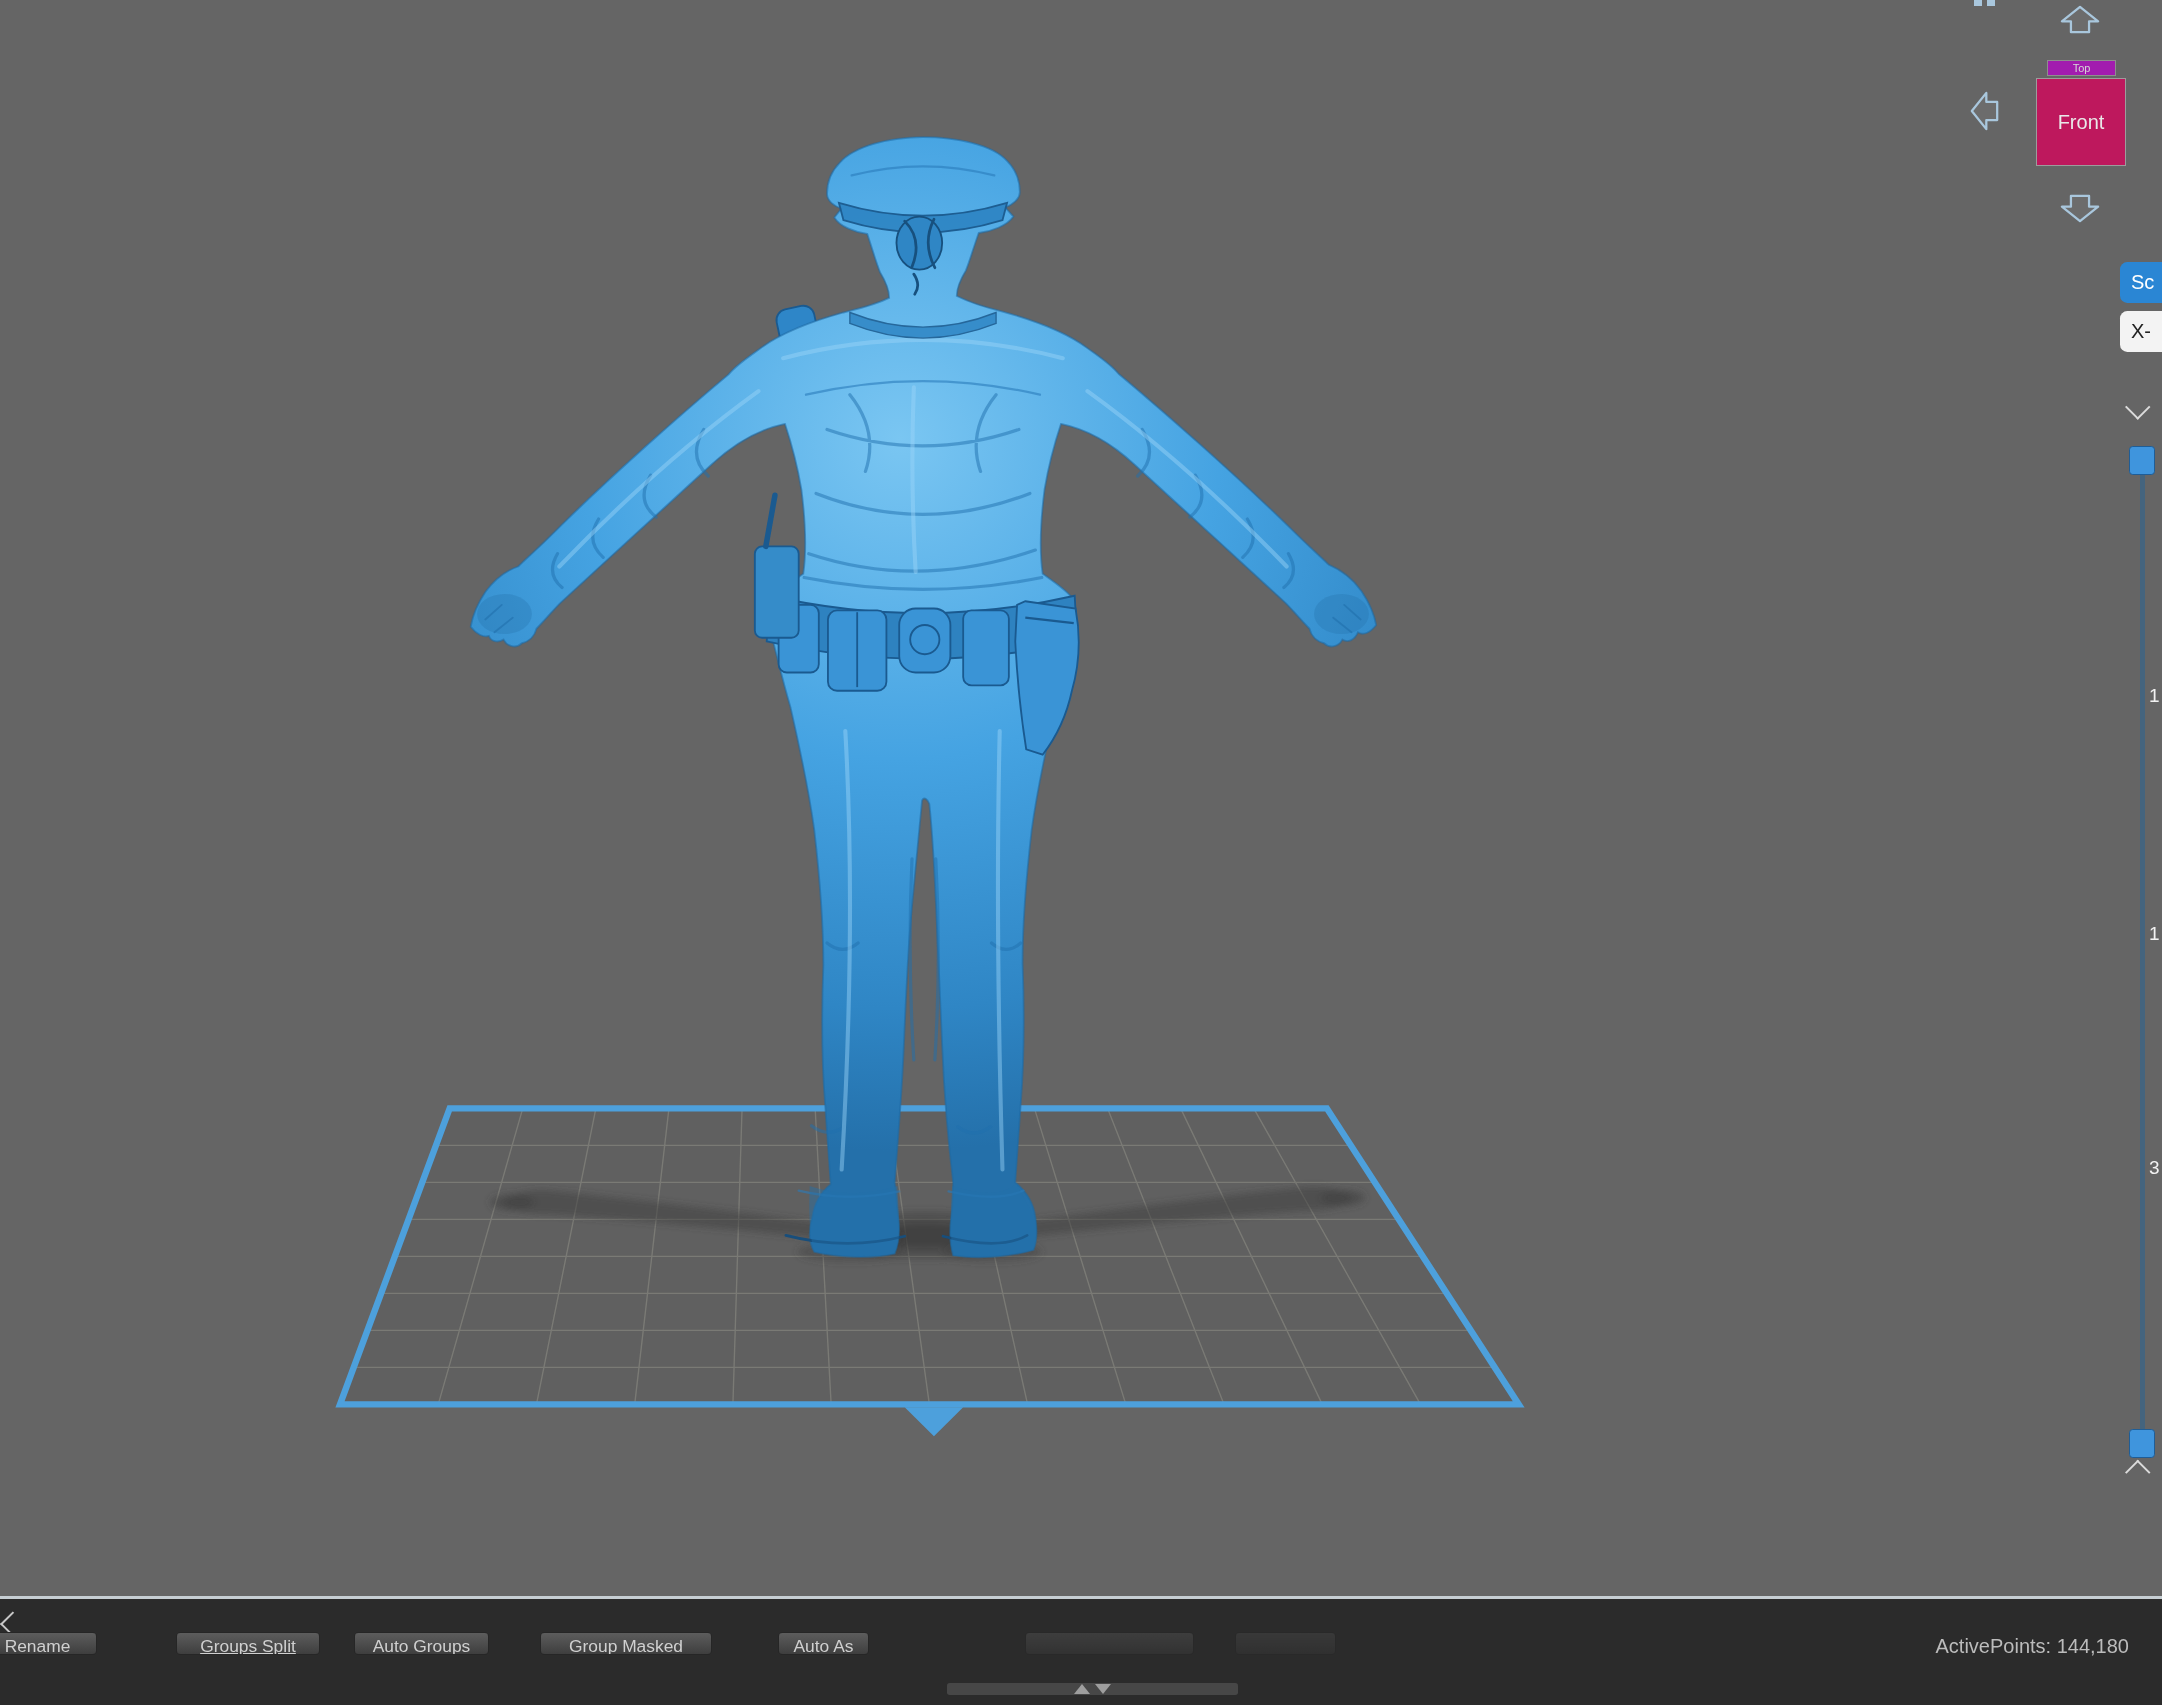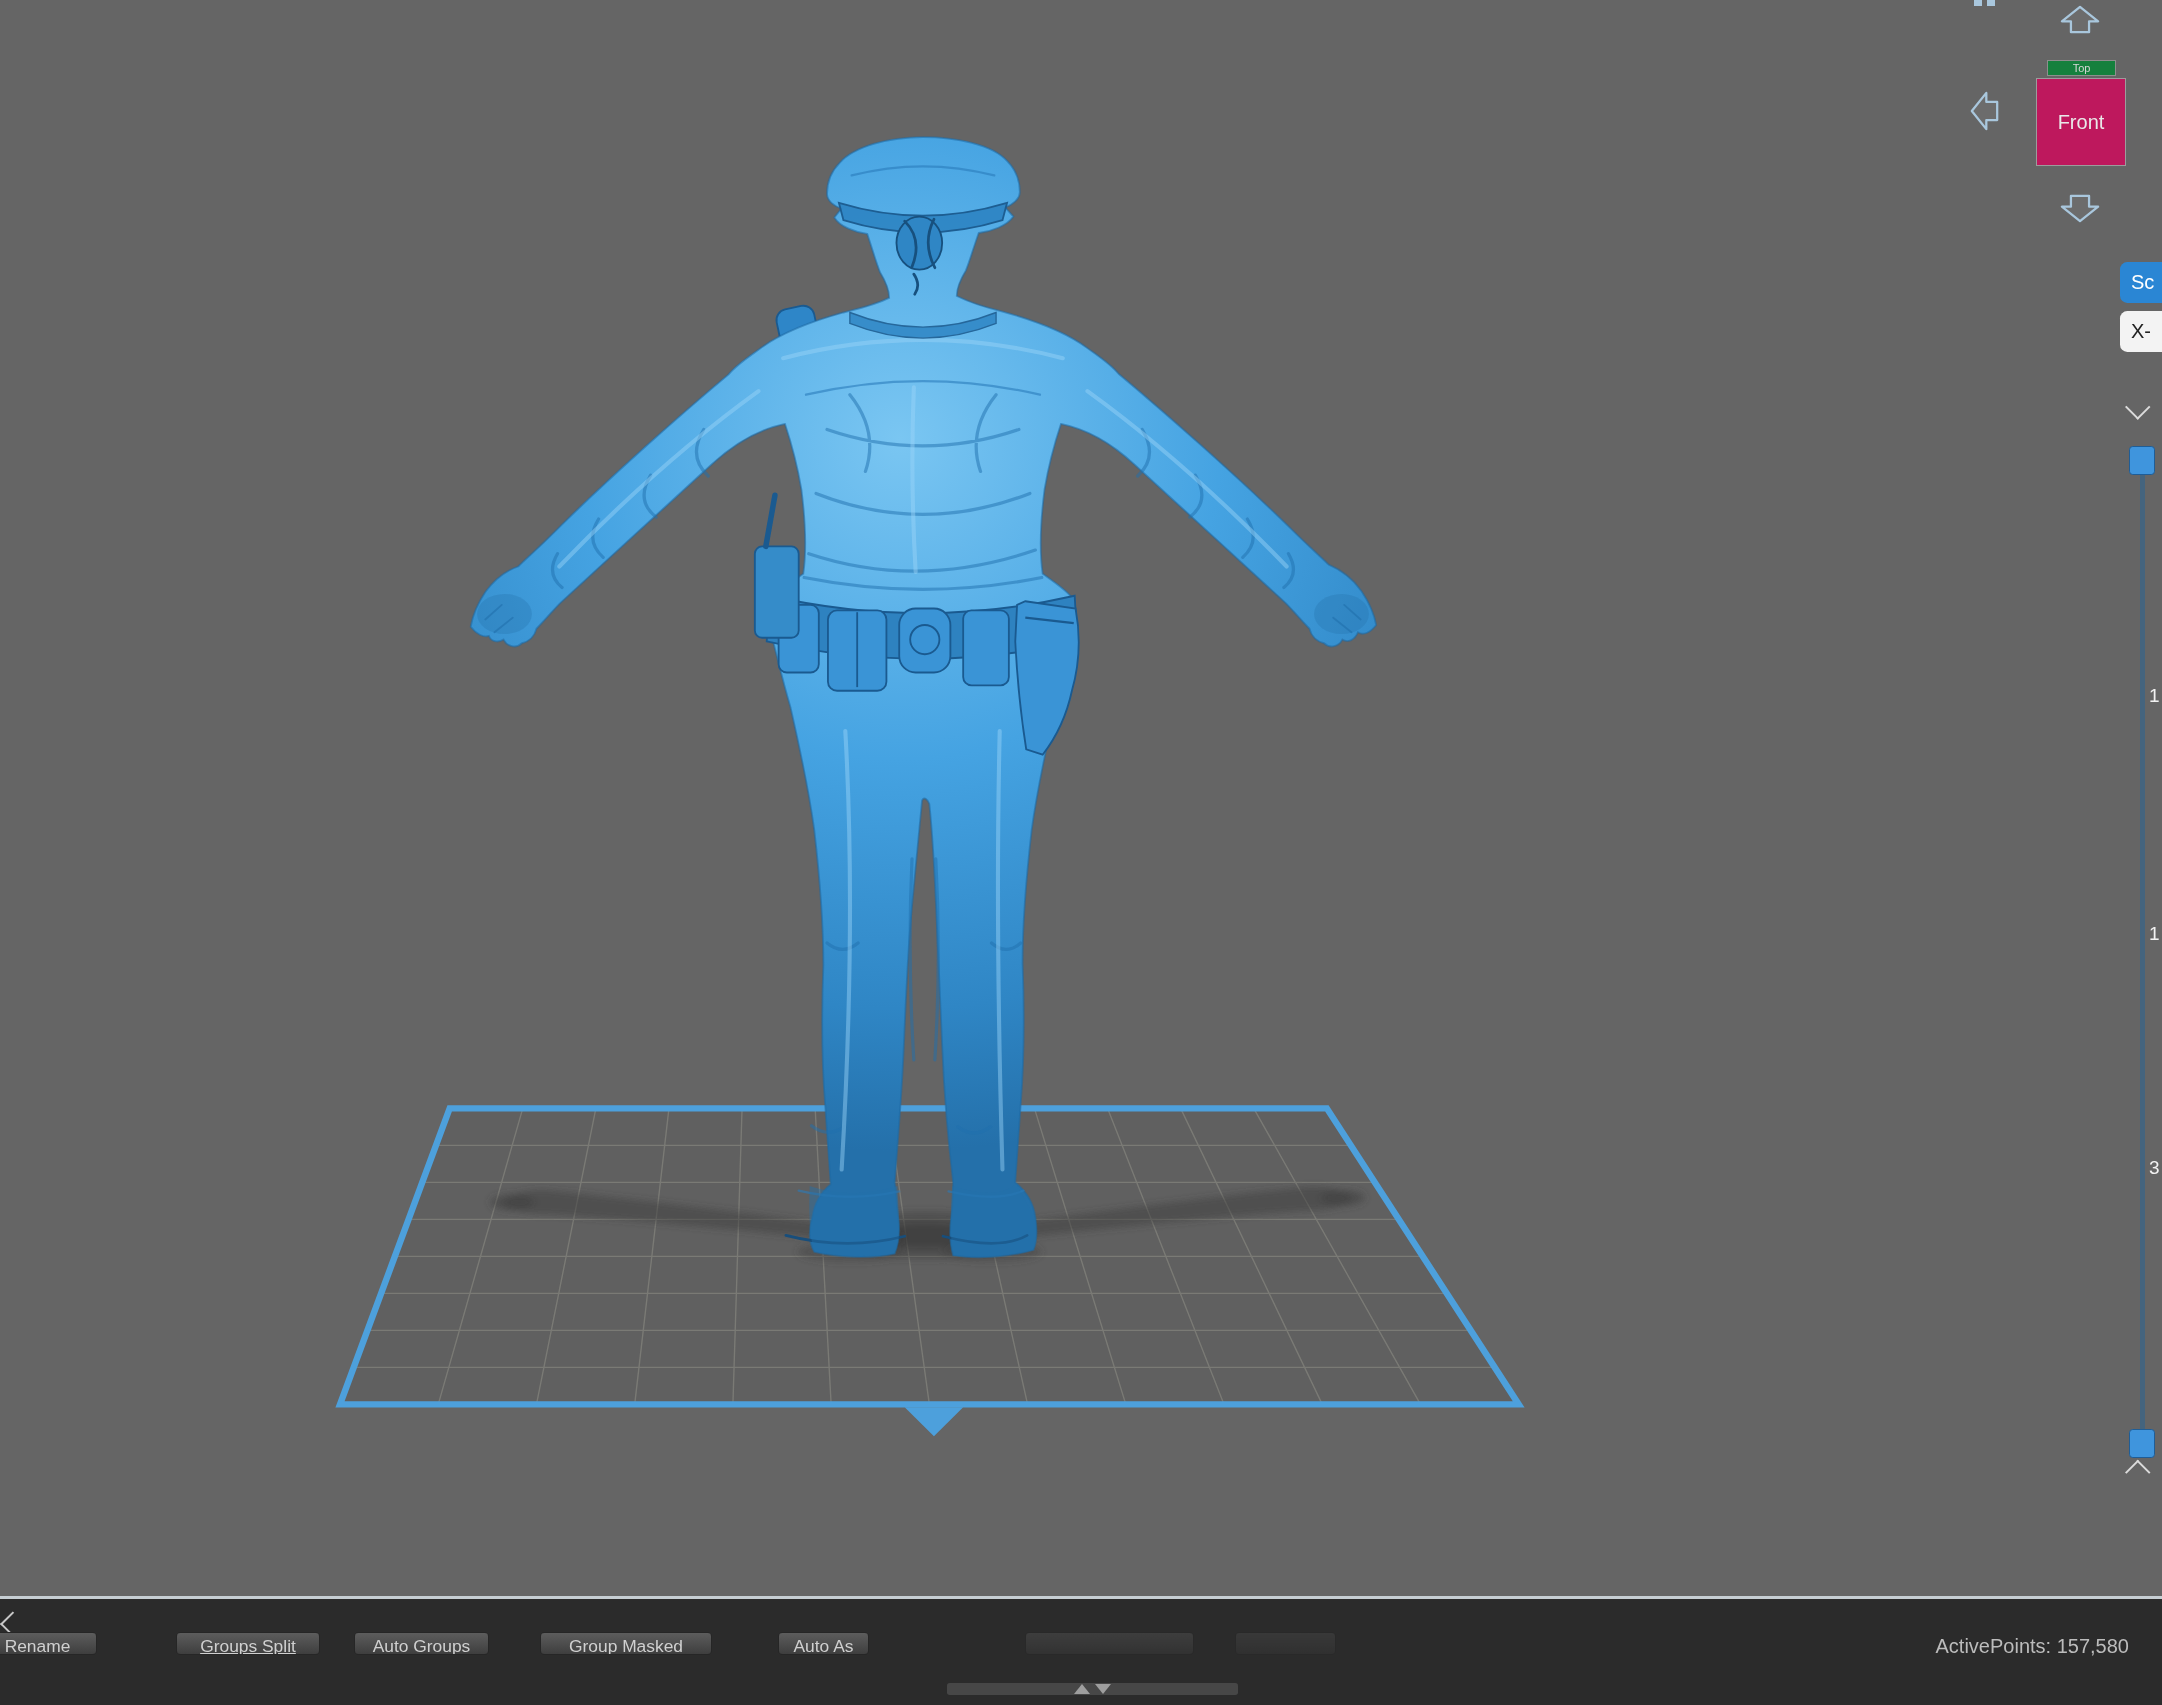--- a/index.html
+++ b/index.html
@@ -2,21 +2,21 @@
 <html style="font-size:14.6px"><head>
 <meta charset="utf-8">
 <style>
   html,body{margin:0;padding:0;background:#656565;}
   body{width:2163px;height:1705px;overflow:hidden;font-family:"Liberation Sans",sans-serif;position:relative;}
   .abs{position:absolute;}
   
   #scene{left:0;top:0;width:2163px;height:1705px;}
   
   .navarrow{position:absolute;}
-  .viewcube-top{position:absolute;left:2047px;top:60px;width:69px;height:16.4px;background:#15803d;border:0.9px solid #8e8e8e;
+  .viewcube-top{position:absolute;left:2047px;top:60px;width:69px;height:16.4px;background:#a21caf;border:0.9px solid #8e8e8e;
     color:#d6d6d6;font-size:11px;text-align:center;line-height:15.5px;overflow:hidden;box-sizing:border-box;}
   .viewcube-front{position:absolute;left:2036px;top:78px;width:90px;height:88px;background:#be185d;border:0.9px solid #9c9c9c;
     color:#e9e9e9;font-size:20px;display:flex;align-items:center;justify-content:center;box-sizing:border-box;}
   .sidebtn{position:absolute;left:2120px;width:55px;height:41px;border-radius:7.3px;font-size:20px;
     display:flex;align-items:center;padding-left:11px;box-sizing:border-box;}
   #btn-sc{top:262px;background:#2a86d4;color:#ffffff;}
   #btn-x{top:311px;background:#f3f3f3;color:#222222;}
   .chev{position:absolute;width:15.5px;height:15.5px;border-right:2.7px solid #dcdcdc;border-bottom:2.7px solid #dcdcdc;}
   .chev.down{transform:rotate(45deg);}
   .chev.up{transform:rotate(-135deg);}
@@ -193,19 +193,19 @@
 <div class="chev left abs" style="left:3.7px;top:1615px;"></div>
 
 <div class="bbtn" style="left:-22px;width:119px;">Rename</div>
 <div class="bbtn" style="left:176px;width:144px;text-decoration:underline;">Groups Split</div>
 <div class="bbtn" style="left:354px;width:135px;text-align:center;">Auto Groups</div>
 <div class="bbtn" style="left:540px;width:172px;">Group Masked</div>
 <div class="bbtn" style="left:778px;width:91px;">Auto As</div>
 <div class="bbtn faint1" style="left:1025px;width:169px;"></div>
 <div class="bbtn faint2" style="left:1235px;width:101px;"></div>
 
-<div id="activepoints">ActivePoints: 157,580</div>
+<div id="activepoints">ActivePoints: 144,180</div>
 
 <div id="hstrip" class="abs">
   <div class="tri-up"></div>
   <div class="tri-down"></div>
 </div>
 
 
 </body></html>

